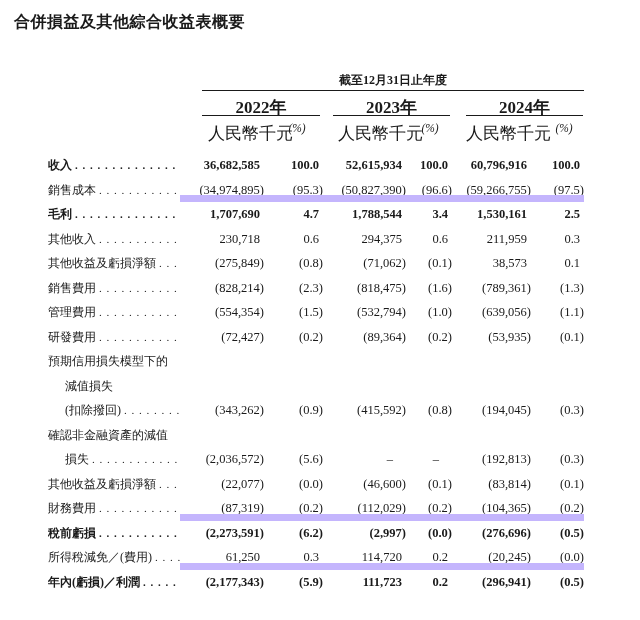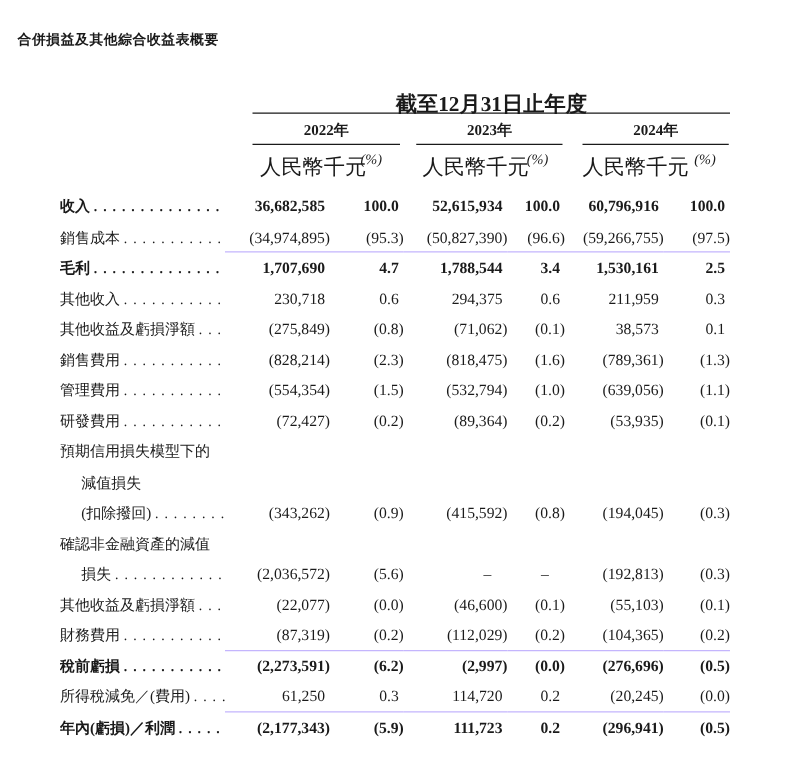--- a/index.html
+++ b/index.html
@@ -3,32 +3,32 @@
 <meta charset="utf-8">
 <style>
   * { margin:0; padding:0; box-sizing:border-box; }
   html,body { background:#e8e8e8; }
   .page {
     position:relative; width:640px; height:620px; background:#ffffff;
     color:#1a1a1a; overflow:hidden;
     font-family:"Liberation Serif","DejaVu Serif",serif;
   }
   .title {
-    position:absolute; left:14px; top:24px;
+    position:absolute; left:14px; top:12px;
     font-family:"Liberation Sans","DejaVu Sans",sans-serif;
-    font-size:11px; font-weight:700; letter-spacing:0.5px;
+    font-size:16px; font-weight:700; letter-spacing:0.5px;
   }
   
   .thead { position:absolute; left:48px; top:66px; width:536px; height:87px; }
   .period-label {
     position:absolute; left:154px; top:6px; width:382px;
-    text-align:center; font-size:17px; font-weight:700;
+    text-align:center; font-size:12px; font-weight:700;
   }
   .spanner-line { position:absolute; left:154px; top:24px; width:382px; border-top:1.5px solid #1a1a1a; }
-  .year-label { position:absolute; top:30px; text-align:center; font-size:12px; font-weight:700; }
+  .year-label { position:absolute; top:30px; text-align:center; font-size:17px; font-weight:700; }
   .yl1 { left:154px; width:118px; }
   .yl2 { left:285px; width:117px; }
   .yl3 { left:418px; width:117px; }
   .year-line { position:absolute; top:49px; border-top:1.5px solid #1a1a1a; }
   .un1 { left:154px; width:118px; }
   .un2 { left:285px; width:117px; }
   .un3 { left:418px; width:117px; }
   .unit-label { position:absolute; top:56px; font-size:17px; }
   .u1 { left:160px; } .u2 { left:290px; } .u3 { left:418px; }
   .pct-label { position:absolute; top:56px; width:40px; text-align:center; font-size:11.5px; font-style:italic; }
@@ -47,21 +47,21 @@
   .cell.lab.ind .lt { padding-left:17px; }
   .cell.lab .leader { flex:1 1 auto; overflow:hidden; }
   .cell.lab .leader::after {
     content:". . . . . . . . . . . . . . . . . . . . . . . . . . . . . .";
     font-size:11px; letter-spacing:1px; color:#1a1a1a;
   }
   .cell.num { text-align:right; font-size:12.5px; padding-right:4px; }
   .cell.num.paren { padding-right:0; }
   .cell.num.dash { padding-right:13px; }
   .trow.b .cell { font-weight:700; }
-  .trow.ul .cell.num { border-bottom:1px solid #c4b5fd; }
+  .trow.ul .cell.num { border-bottom:7px solid #c4b5fd; }
 </style>
 </head>
 <body>
 
 <div class="page">
   <div class="title">合併損益及其他綜合收益表概要</div>
 
   <div class="thead">
     <div class="period-label">截至12月31日止年度</div>
     <div class="spanner-line"></div>
@@ -128,21 +128,21 @@
       <div class="trow"><div class="cell lab">
           <span class="lt">確認非金融資產的減值</span>
         </div><div class="cell num"></div><div class="cell num"></div><div class="cell num"></div><div class="cell num"></div><div class="cell num"></div><div class="cell num"></div></div>
       <div class="trow"><div class="cell lab ind">
           <span class="lt">損失</span>
           <span class="leader"></span>
         </div><div class="cell num paren">(2,036,572)</div><div class="cell num paren">(5.6)</div><div class="cell num dash">–</div><div class="cell num dash">–</div><div class="cell num paren">(192,813)</div><div class="cell num paren">(0.3)</div></div>
       <div class="trow"><div class="cell lab">
           <span class="lt">其他收益及虧損淨額</span>
           <span class="leader"></span>
-        </div><div class="cell num paren">(22,077)</div><div class="cell num paren">(0.0)</div><div class="cell num paren">(46,600)</div><div class="cell num paren">(0.1)</div><div class="cell num paren">(55,103)</div><div class="cell num paren">(0.1)</div></div>
+        </div><div class="cell num paren">(22,077)</div><div class="cell num paren">(0.0)</div><div class="cell num paren">(46,600)</div><div class="cell num paren">(0.1)</div><div class="cell num paren">(83,814)</div><div class="cell num paren">(0.1)</div></div>
       <div class="trow ul"><div class="cell lab">
           <span class="lt">財務費用</span>
           <span class="leader"></span>
         </div><div class="cell num paren">(87,319)</div><div class="cell num paren">(0.2)</div><div class="cell num paren">(112,029)</div><div class="cell num paren">(0.2)</div><div class="cell num paren">(104,365)</div><div class="cell num paren">(0.2)</div></div>
       <div class="trow b"><div class="cell lab">
           <span class="lt">稅前虧損</span>
           <span class="leader"></span>
         </div><div class="cell num paren">(2,273,591)</div><div class="cell num paren">(6.2)</div><div class="cell num paren">(2,997)</div><div class="cell num paren">(0.0)</div><div class="cell num paren">(276,696)</div><div class="cell num paren">(0.5)</div></div>
       <div class="trow ul"><div class="cell lab">
           <span class="lt">所得稅減免／(費用)</span>

